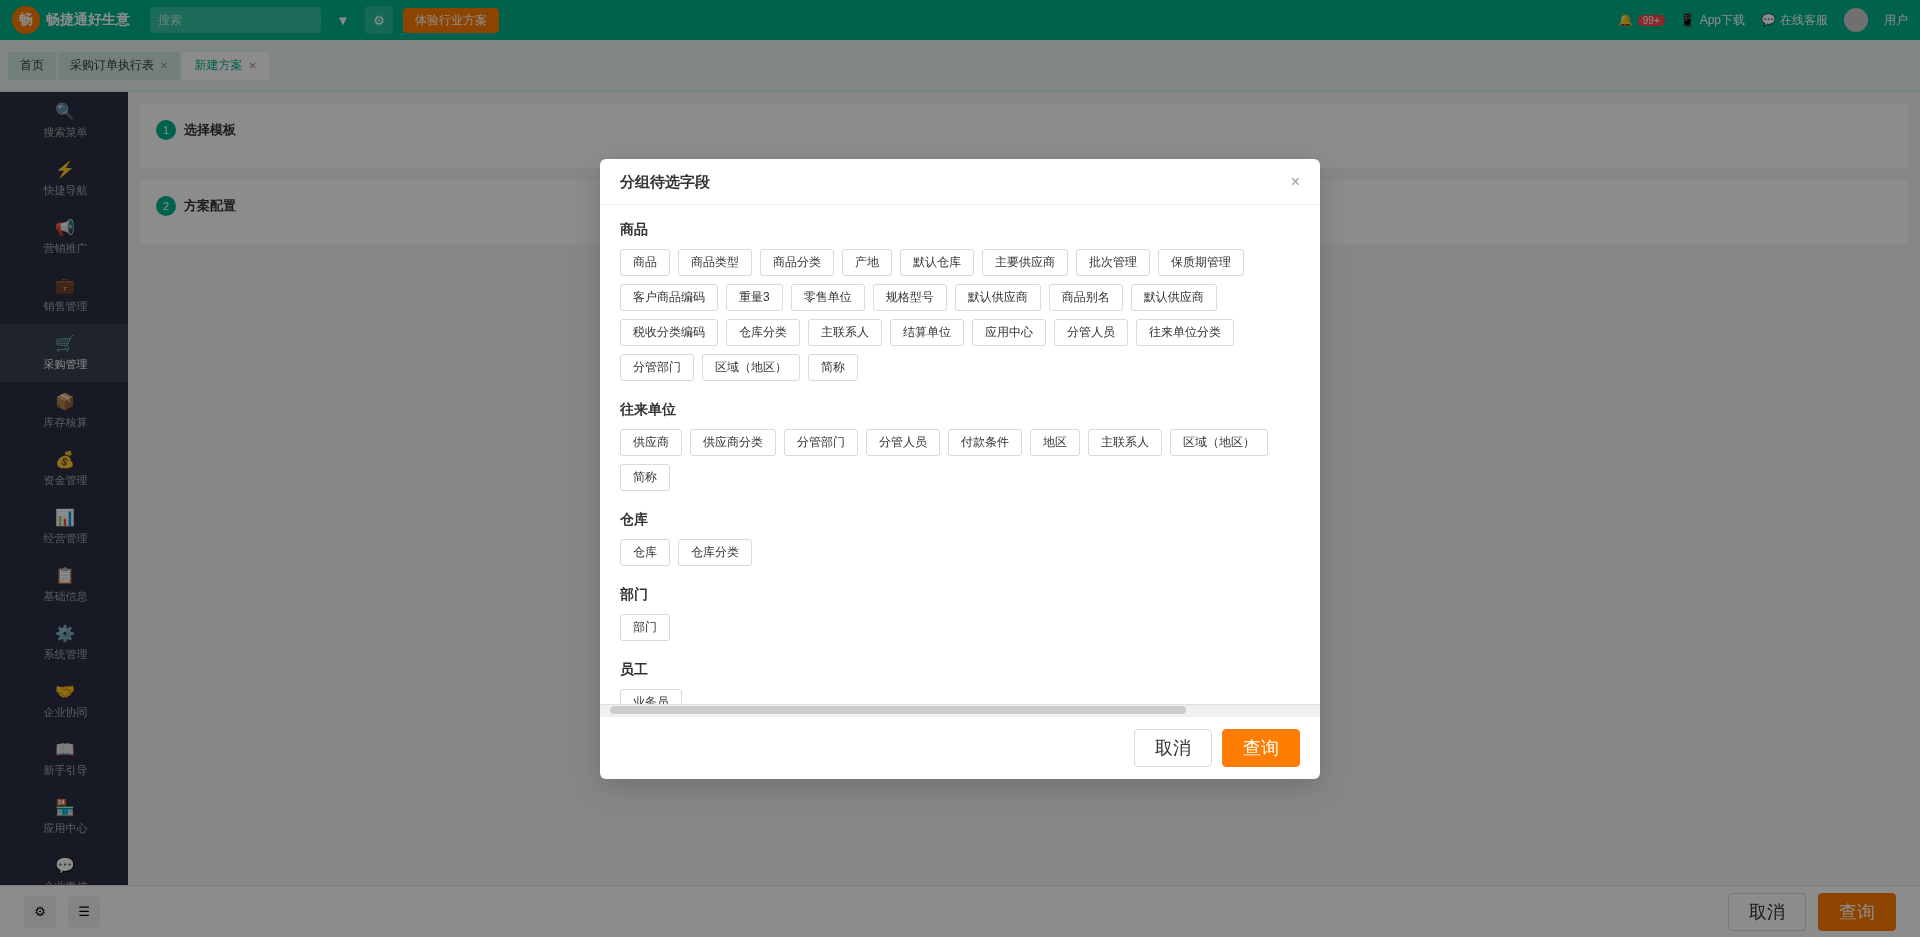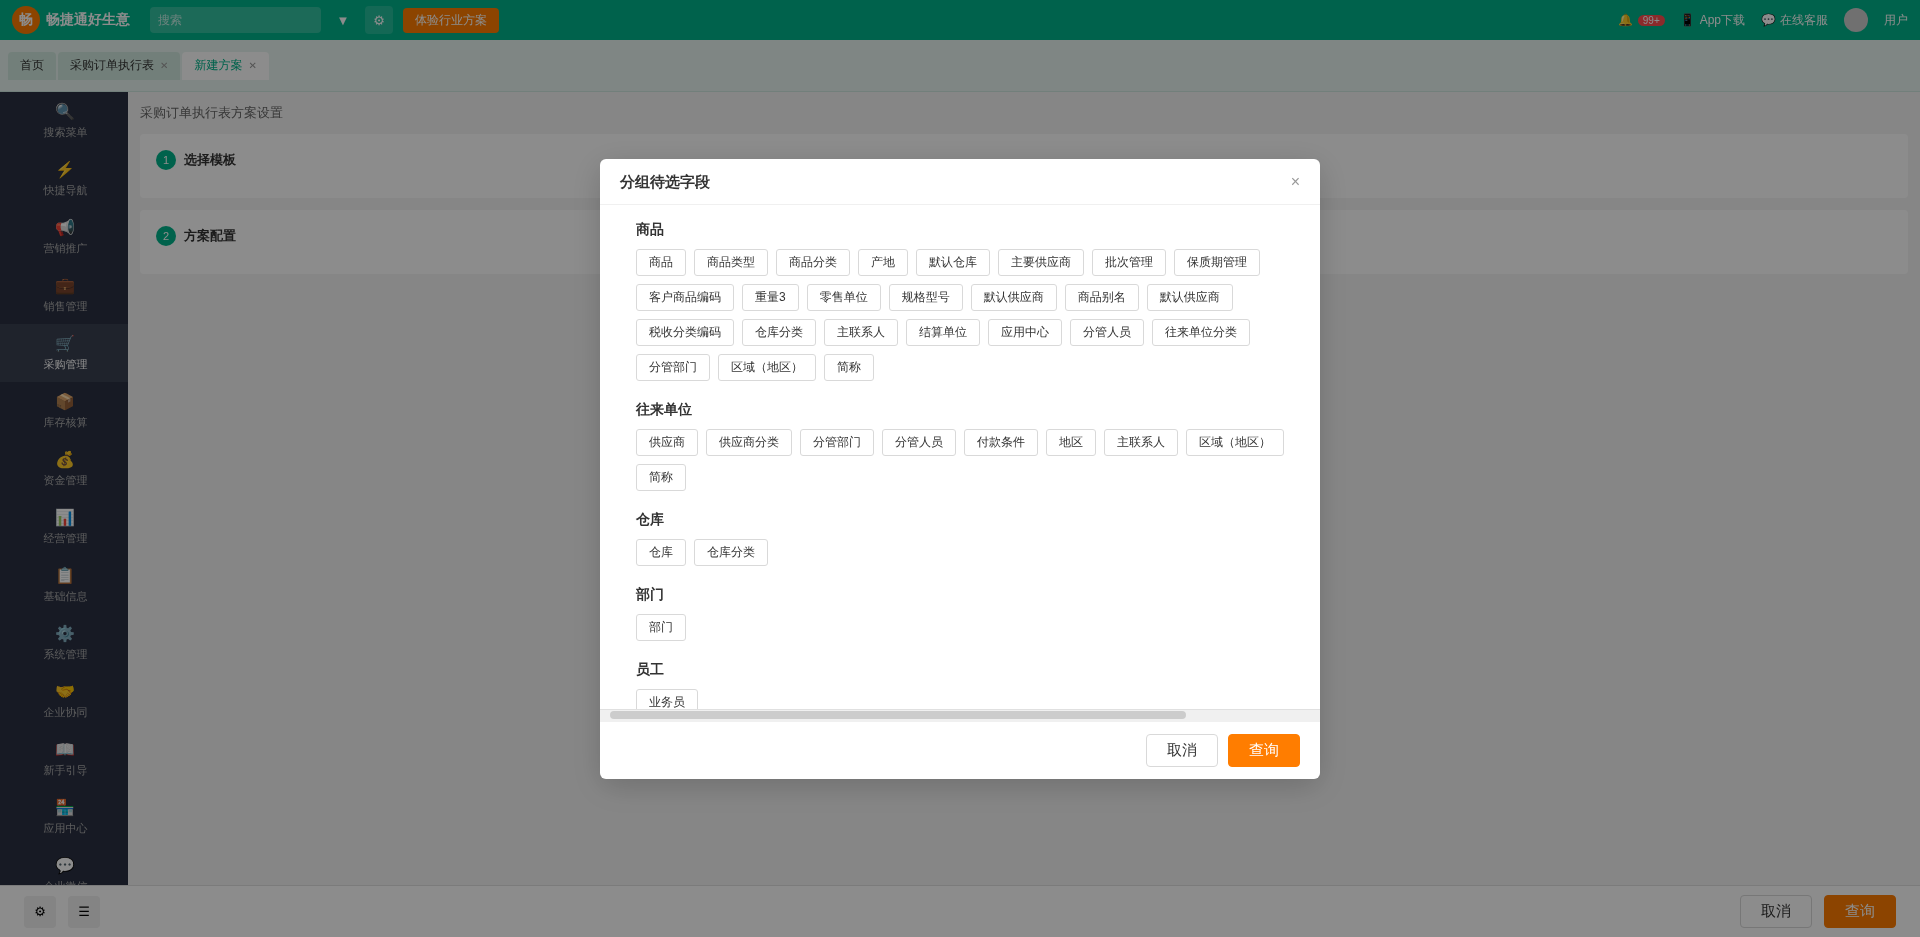--- a/index.html
+++ b/index.html
@@ -105,21 +105,21 @@
       display: flex; flex-direction: column; overflow: hidden;
       box-shadow: 0 8px 32px rgba(0,0,0,0.18);
     }
     .dialog-header {
       padding: 14px 20px 12px; border-bottom: 1px solid #f0f0f0;
       display: flex; align-items: center; justify-content: space-between;
       flex-shrink: 0;
     }
     .dialog-title { font-size: 15px; font-weight: bold; color: #333; }
     .dialog-close { cursor: pointer; color: #999; font-size: 16px; }
-    .dialog-body { overflow-y: auto; padding: 16px 36px; flex: 1; }
+    .dialog-body { overflow-y: auto; padding: 16px 20px; flex: 1; }
     .dialog-footer {
       padding: 12px 20px; border-top: 1px solid #f0f0f0;
       display: flex; justify-content: flex-end; gap: 10px; flex-shrink: 0;
     }
 
     
     .field-section { margin-bottom: 20px; }
     .section-title { font-size: 14px; font-weight: bold; color: #333; margin-bottom: 10px; }
     .field-grid { display: flex; flex-wrap: wrap; gap: 8px; }
     .field-tag {
@@ -140,21 +140,21 @@
       border-top: 1px solid #e0e0e0;
       display: flex; align-items: center;
       flex-shrink: 0; position: relative;
     }
     .dialog-hscroll-thumb {
       height: 8px; background: #ccc; border-radius: 4px;
       width: 80%; margin: 0 10px; position: absolute; left: 0;
     }
 
     
-    .btn { padding: 6px 20px; border-radius: 4px; cursor: pointer; font-size: 15px; border: 1px solid #d9d9d9; }
+    .btn { padding: 6px 20px; border-radius: 4px; cursor: pointer; font-size: 18px; border: 1px solid #d9d9d9; }
     .btn-default { background: white; color: #333; }
     .btn-primary { background: #ff7d00; color: white; border-color: #ff7d00; }
 
     
     .bottom-bar {
       position: fixed; bottom: 0; left: 0; right: 0; height: 52px;
       background: white; border-top: 1px solid #e0e0e0;
       display: flex; align-items: center; justify-content: flex-end;
       padding: 0 24px; gap: 12px; z-index: 500;
     }
@@ -264,21 +264,20 @@
       <span class="sidebar-icon">💬</span>
       <span>企业微信</span>
     </div>
     <div class="sidebar-item">
       <span class="sidebar-icon">⭐</span>
       <span>畅会员</span>
     </div>
   </div>
 
   <div class="content-area">
-    <div class="page-title">采购订单执行表方案设置</div>
 
     <div class="form-card">
       <div class="step-header">
         <div class="step-num">1</div>
         <span class="step-title">选择模板</span>
       </div>
     </div>
 
     <div class="form-card">
       <div class="step-header">

